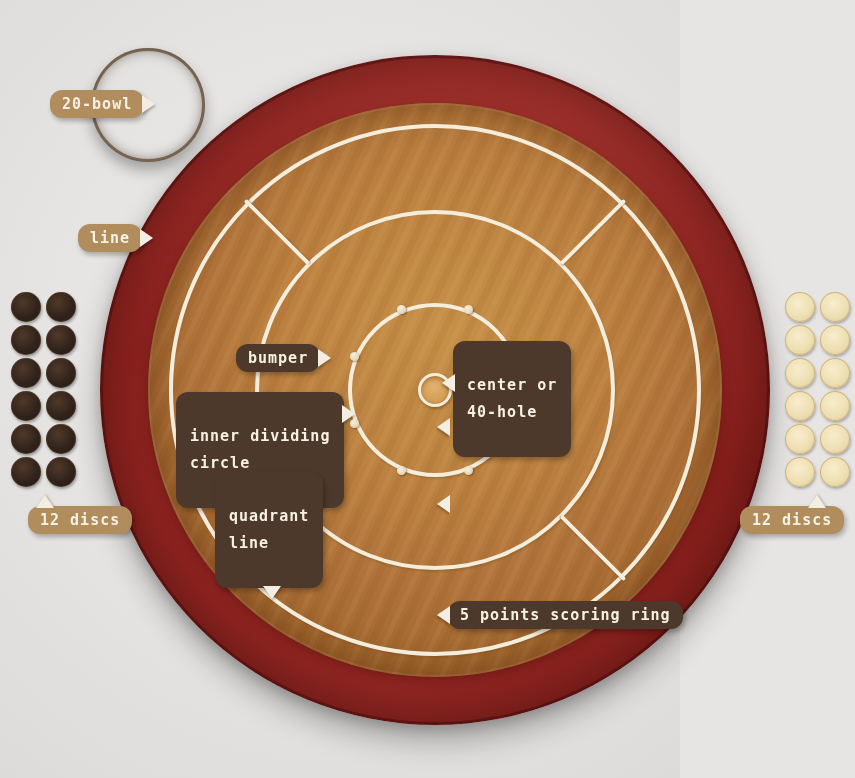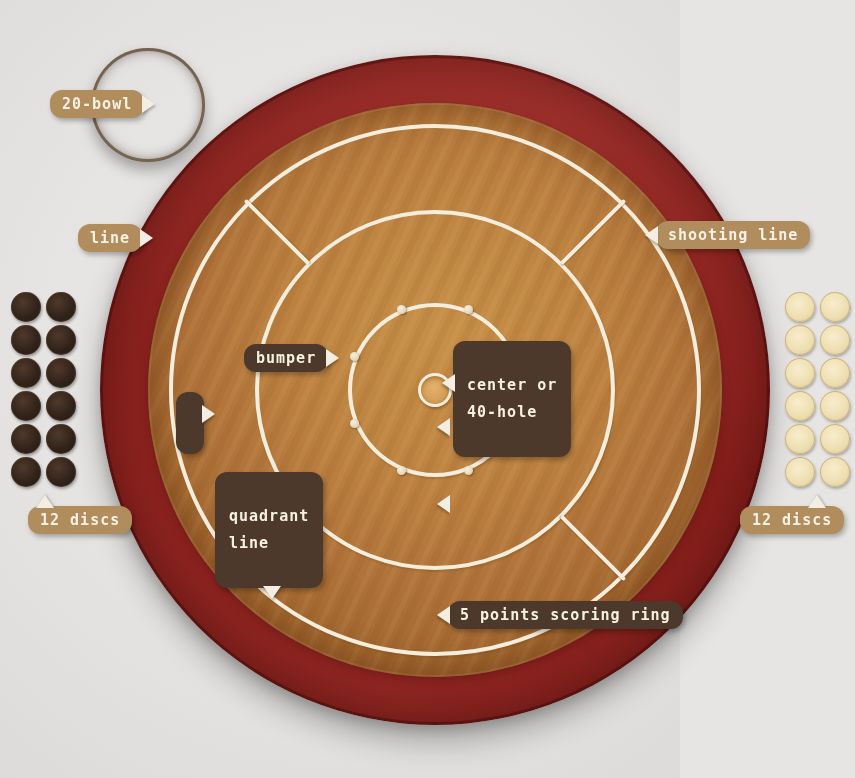--- a/index.html
+++ b/index.html
@@ -148,37 +148,35 @@
   <div class="pill pill--tan" style="left:50px;top:90px;">
     <span class="pill-text">20-bowl</span>
     <span class="arrow arrow--right"></span>
   </div>
 
   <div class="pill pill--tan" style="left:78px;top:224px;">
     <span class="pill-text">line</span>
     <span class="arrow arrow--right"></span>
   </div>
 
-  <div class="pill pill--tan" style="left:656px;top:221px;">
-    <span class="pill-text">shooting line</span>
-    <span class="arrow arrow--left"></span>
-  </div>
-
-  <div class="pill pill--dark" style="left:244px;top:344px;">
+
+  <div class="pill pill--dark" style="left:236px;top:344px;">
     <span class="pill-text">bumper</span>
     <span class="arrow arrow--right"></span>
   </div>
 
   <div class="pill pill--dark pill--two" style="left:453px;top:341px;">
     <span class="pill-text">center or
 40-hole</span>
     <span class="arrow arrow--left arrow--fixtop" style="--atop:33px;"></span>
   </div>
 
   <div class="pill pill--dark pill--two" style="left:176px;top:392px;">
+    <span class="pill-text">inner dividing
+circle</span>
     <span class="arrow arrow--right arrow--fixtop" style="--atop:13px;"></span>
   </div>
 
   <div class="pill pill--dark" style="left:448px;top:427px;">
     <span class="arrow arrow--left"></span>
   </div>
 
   <div class="pill pill--dark pill--two" style="left:215px;top:472px;">
     <span class="pill-text">quadrant
 line</span>

